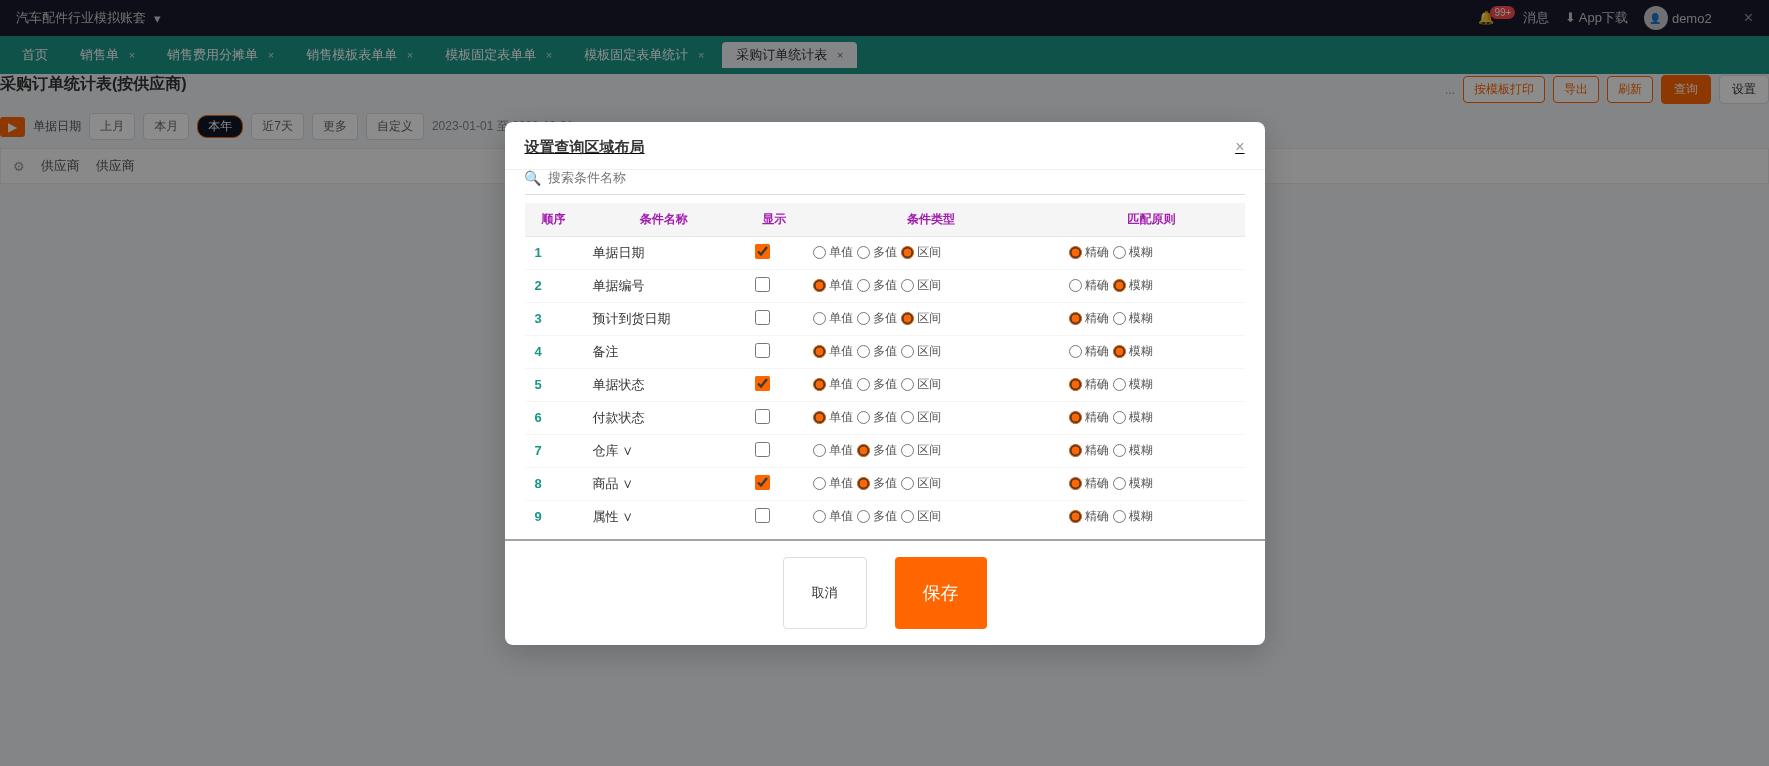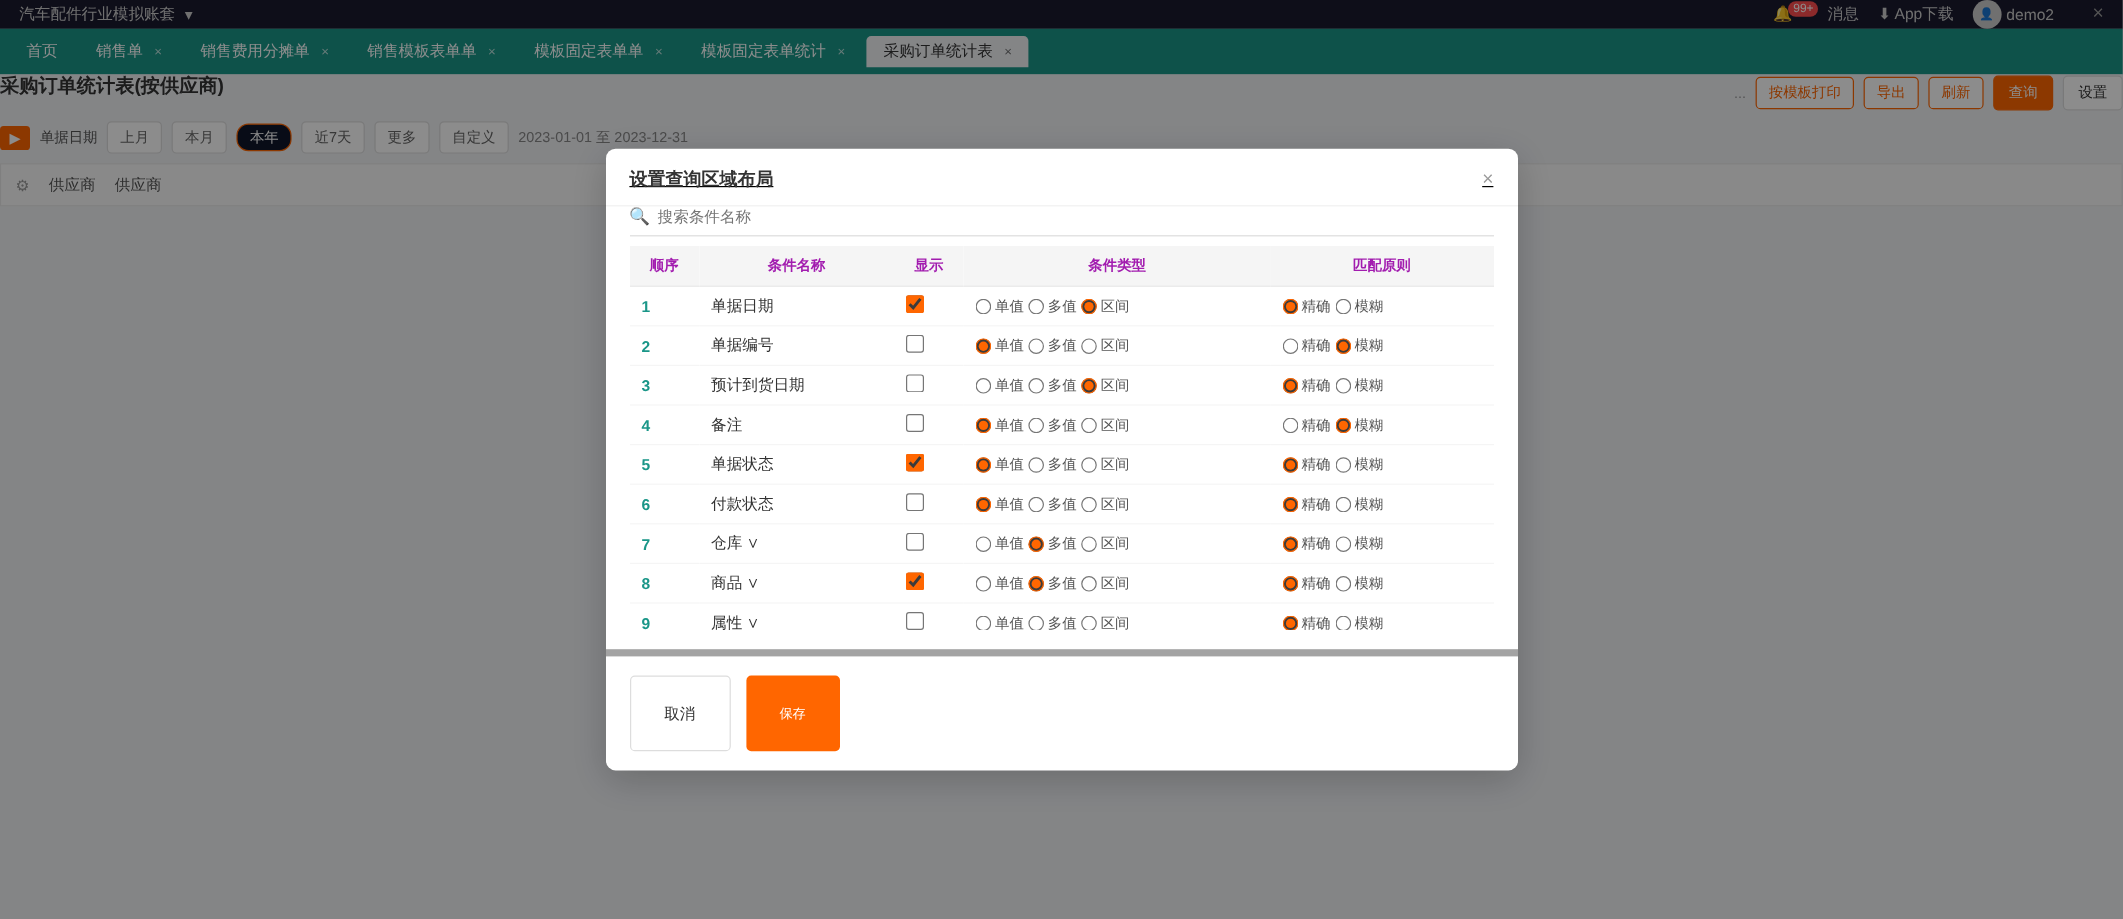--- a/index.html
+++ b/index.html
@@ -1,21 +1,21 @@
 <!DOCTYPE html>
 <html><head>
   <meta charset="utf-8">
   <style>
     * { box-sizing: border-box; margin: 0; padding: 0; }
     body { font-family: 'Microsoft YaHei', Arial, sans-serif; font-size: 13px; background: #f0f2f5; overflow: hidden; }
 
     
     .top-header {
       background: #1a1a2e;
-      height: 24px;
+      height: 36px;
       display: flex;
       align-items: center;
       justify-content: space-between;
       padding: 0 16px;
       color: #ccc;
     }
     .top-header-left { display: flex; align-items: center; gap: 8px; font-size: 13px; }
     .top-header-right { display: flex; align-items: center; gap: 16px; font-size: 13px; color: #ccc; }
     .top-header-right .badge {
       background: #ff4d4f; color: white; border-radius: 8px;
@@ -156,42 +156,42 @@
     .cb { width: 15px; height: 15px; accent-color: #f60; cursor: pointer; }
 
     
     .radio-group { display: flex; align-items: center; gap: 4px; white-space: nowrap; }
     .radio-group label { display: flex; align-items: center; gap: 3px; cursor: pointer; color: #555; font-size: 12px; }
     .radio-group input[type=radio] { accent-color: #f60; cursor: pointer; }
 
     
     .modal-footer {
       display: flex;
-      justify-content: flex-start;
-      gap: 13px;
+      justify-content: center;
+      gap: 28px;
       padding: 16px 20px;
-      border-top: 6px solid #a3a3a3;
+      border-top: 2px solid #a3a3a3;
     }
     .btn-cancel {
       padding: 7px 28px;
       border: 1px solid #ddd;
       border-radius: 4px;
       background: white;
       cursor: pointer;
       font-size: 13px;
       color: #333;
     }
     .btn-save {
       padding: 24px 28px;
       border: none;
       border-radius: 4px;
       background: #f60;
       color: white;
       cursor: pointer;
-      font-size: 11px;
+      font-size: 18px;
     }
     .filter-btn {
       padding: 4px 10px;
       border: 1px solid #ddd;
       border-radius: 4px;
       background: white;
       cursor: pointer;
       font-size: 12px;
       color: #666;
     }

